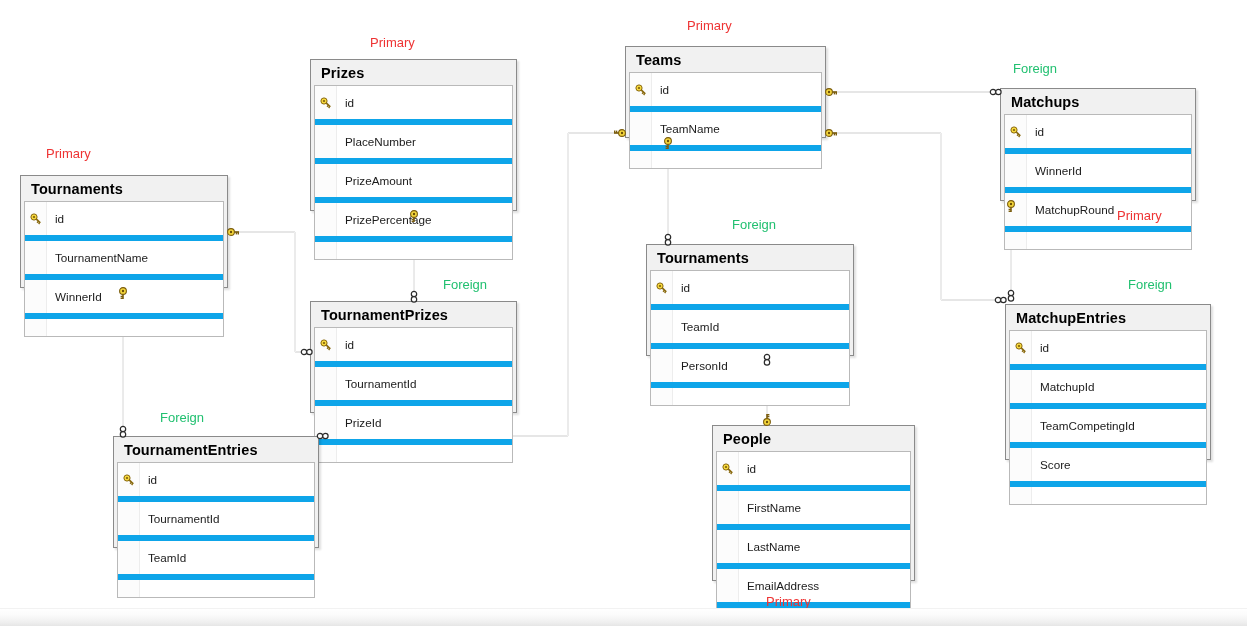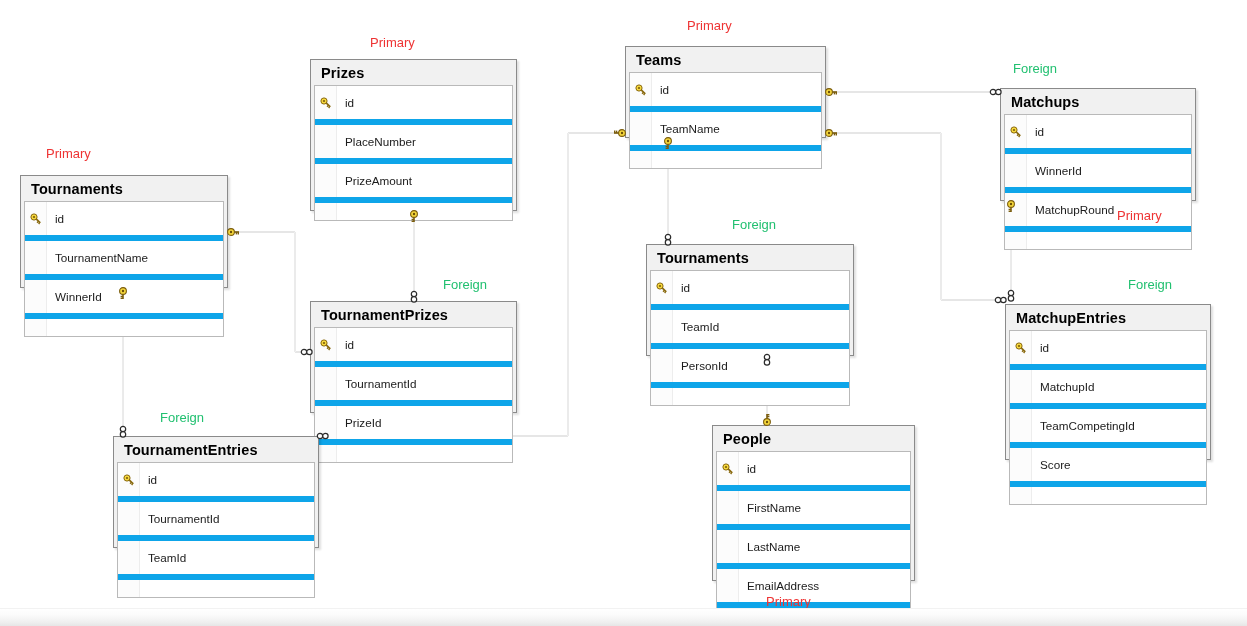--- a/index.html
+++ b/index.html
@@ -146,20 +146,24 @@
             <div class="fname">id</div>
           </div>
           <div class="row">
             <div class="gut"></div>
             <div class="fname">PlaceNumber</div>
           </div>
           <div class="row">
             <div class="gut"></div>
             <div class="fname">PrizeAmount</div>
           </div>
+          <div class="row">
+            <div class="gut"></div>
+            <div class="fname">PrizePercentage</div>
+          </div>
           <div class="row rowpad">
             <div class="gut"></div>
             <div class="fname"></div>
           </div>
         </div>
       </div>
       <div class="tbl" style="left: 625px; top: 46px; width: 201px; height: 92px;">
         <div class="tbl-title">Teams</div>
         <div class="tbl-body">
           <div class="row">

